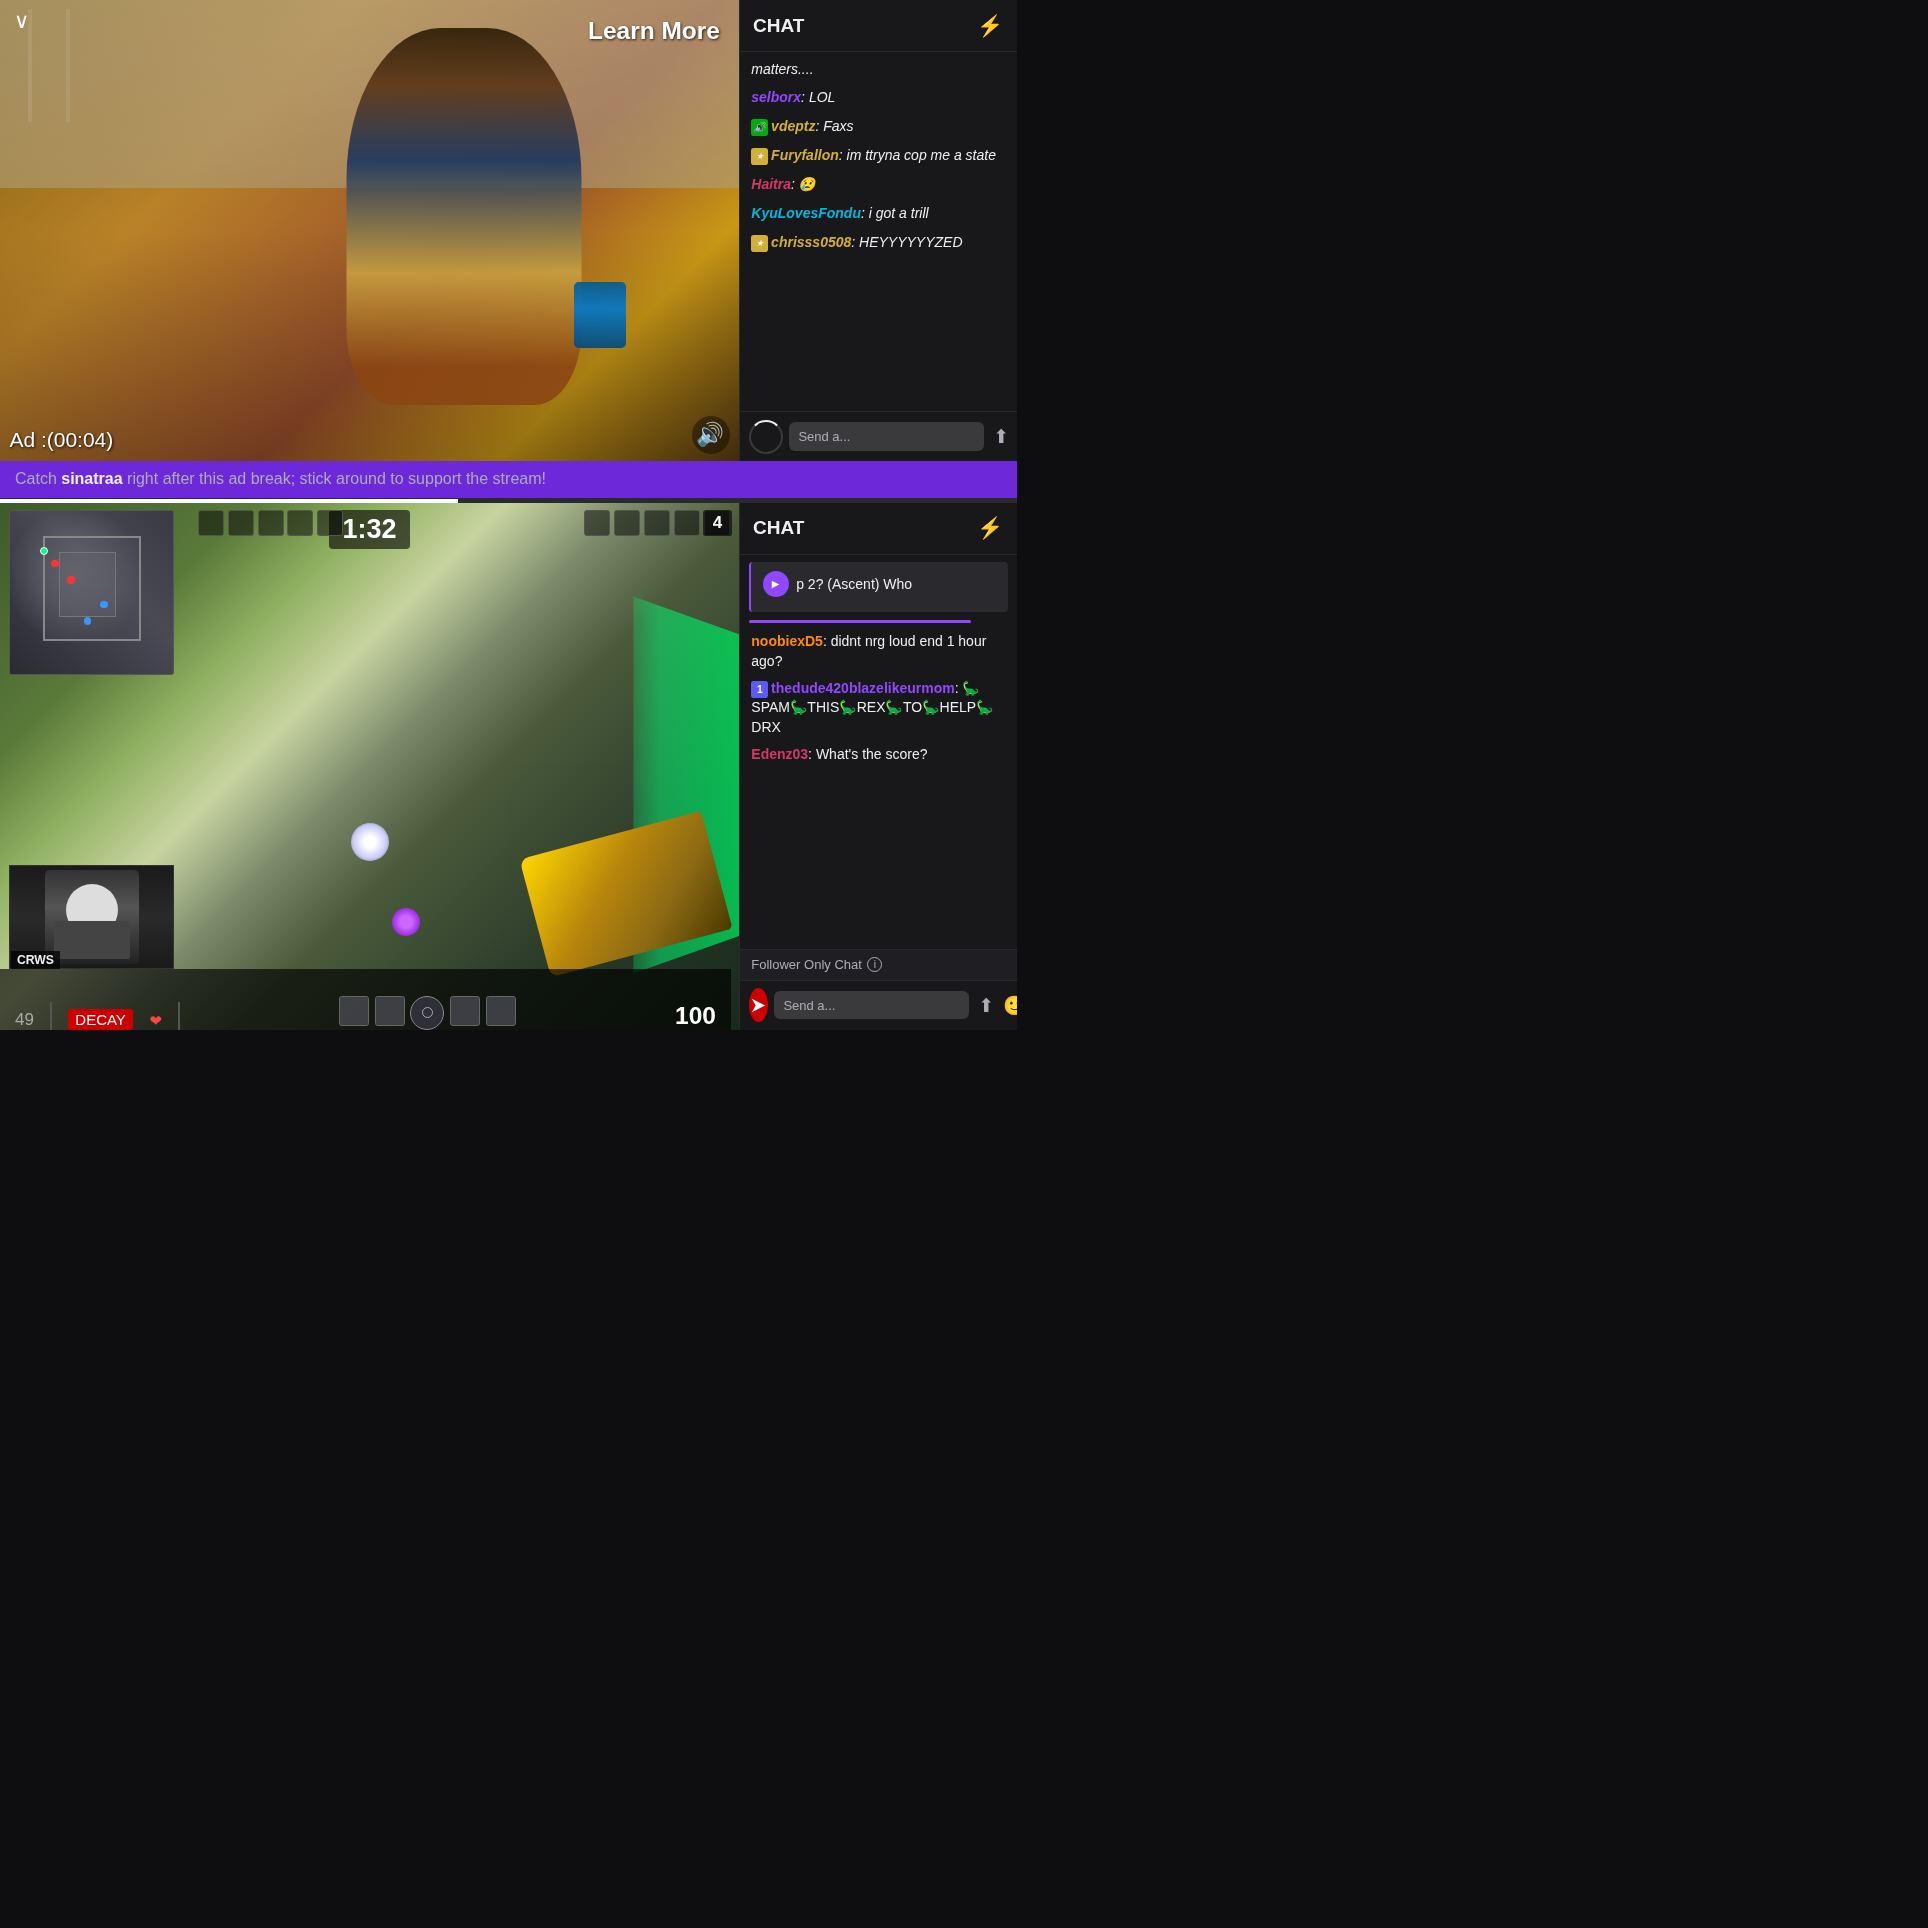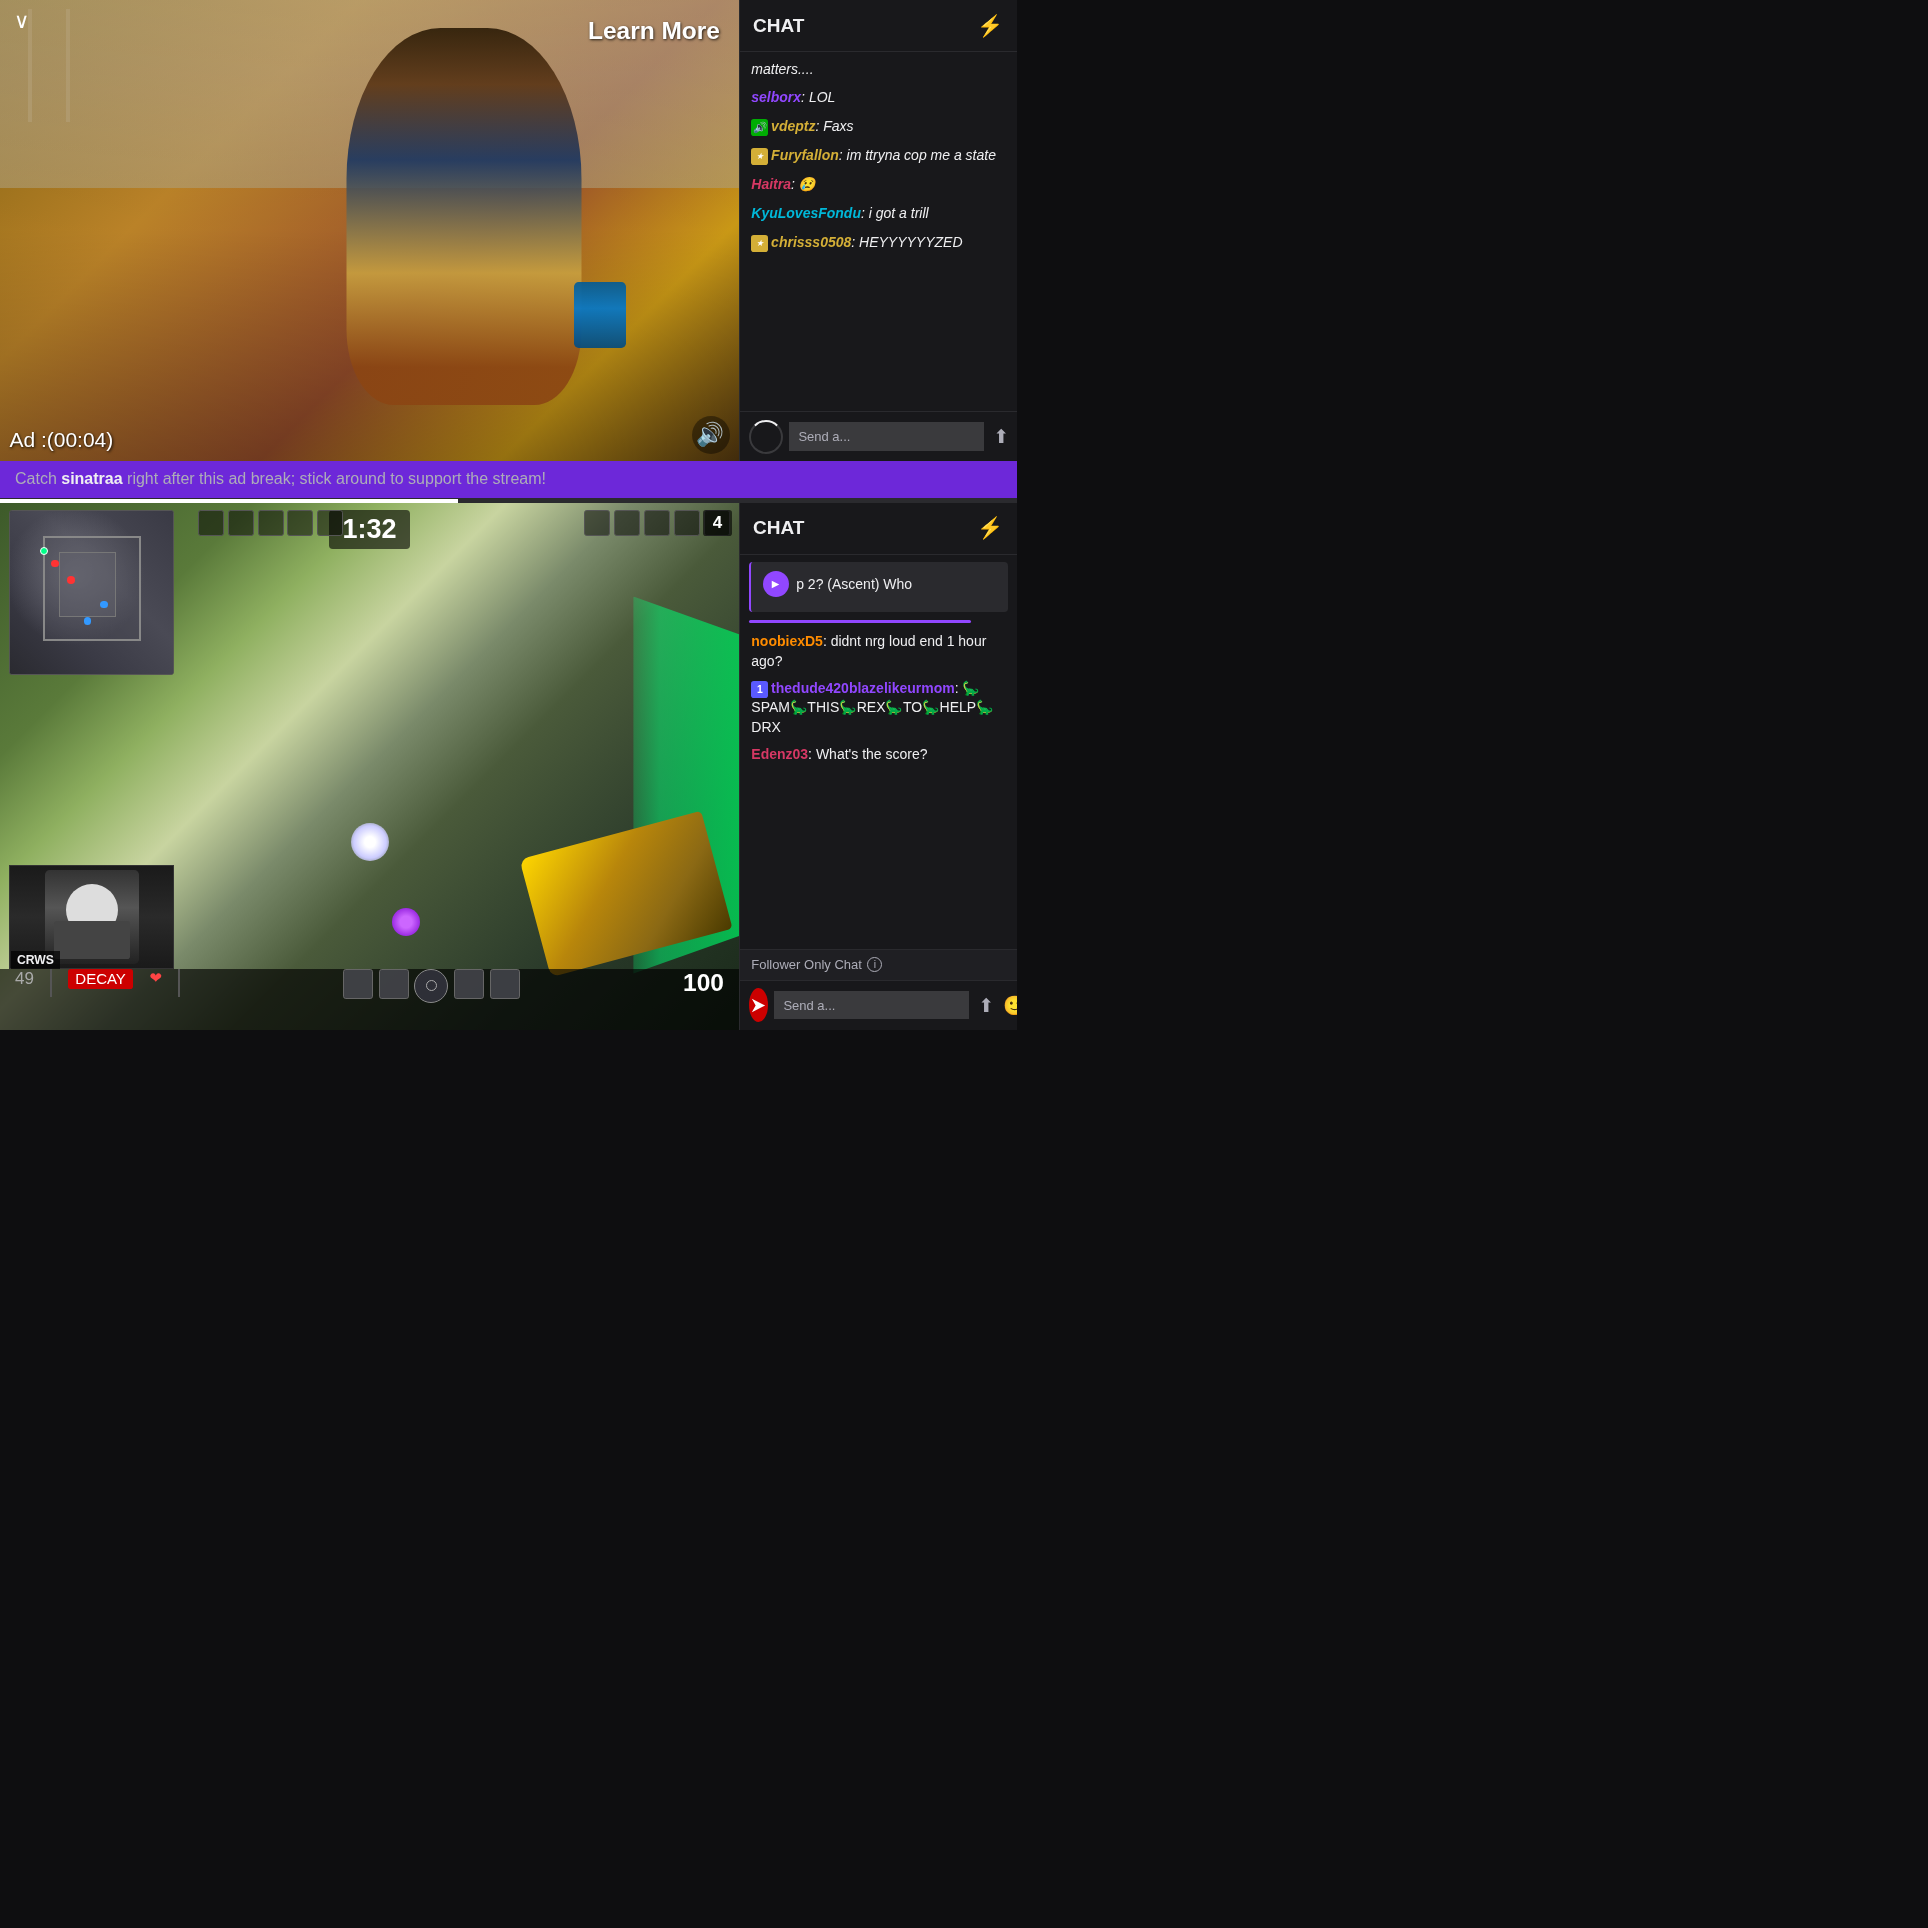--- a/index.html
+++ b/index.html
@@ -185,21 +185,21 @@
     }
 
     @keyframes spin {
       to { transform: rotate(360deg); }
     }
 
     .send-input {
       flex: 1;
       background: #3a3a3d;
       border: none;
-      border-radius: 0;
+      border-radius: 6px;
       color: #efeff1;
       font-size: 13px;
       padding: 6.6px 9.4px;
       outline: none;
     }
 
     .send-input::placeholder { color: #adadb8; }
 
     .send-btn-icon {
       color: #adadb8;
@@ -314,25 +314,25 @@
       color: #fff;
       font-size: 27px;
       font-weight: 700;
       padding: 3.8px 13px;
       border-radius: 3.8px;
     }
 
     .game-hud-bottom {
       position: absolute;
       bottom: 0;
-      left: 0; right: 0;
+      left: 0; right: 8px;
       background: rgba(0,0,0,0.65);
       height: 61px;
       display: flex;
-      align-items: flex-start;
+      align-items: flex-end;
       padding: 0 15px;
       gap: 16px;
     }
 
     .hud-health {
       color: #fff;
       font-size: 24.5px;
       font-weight: 700;
     }
 

